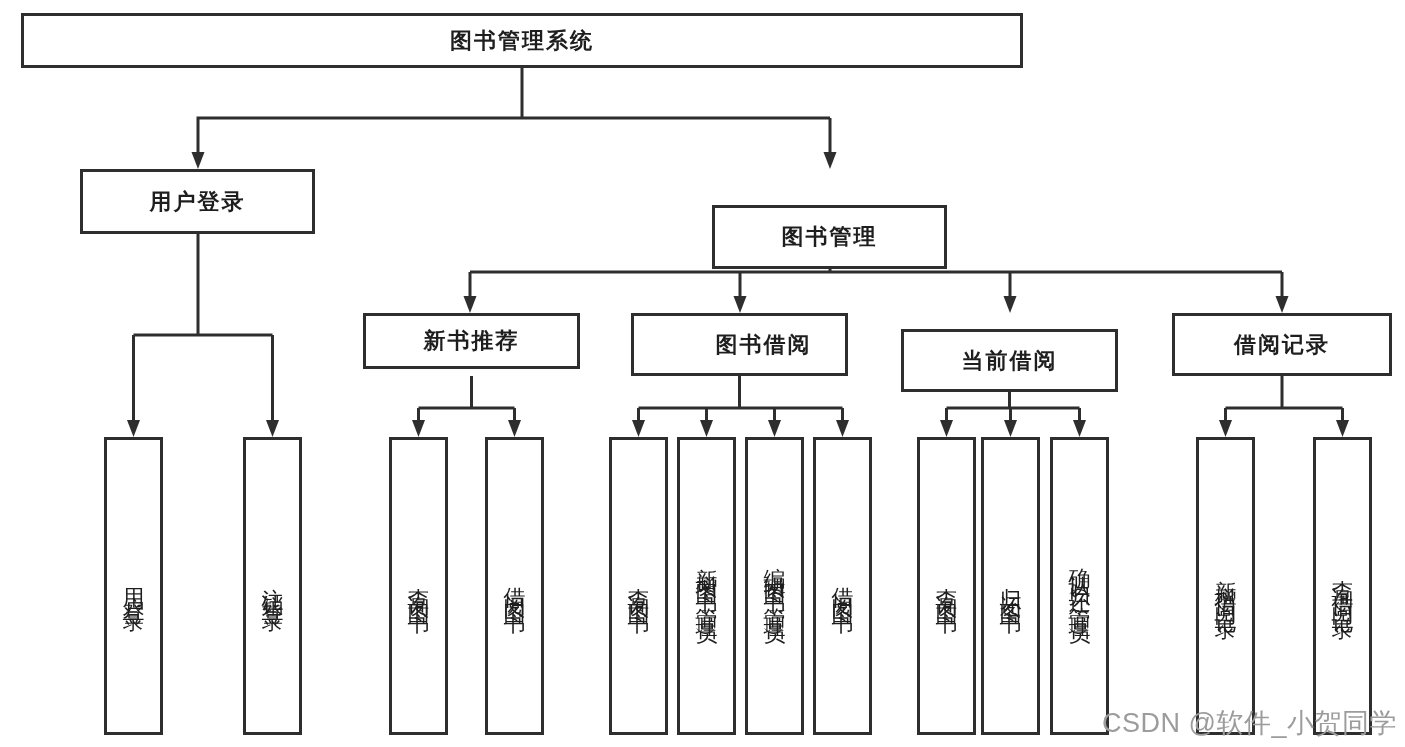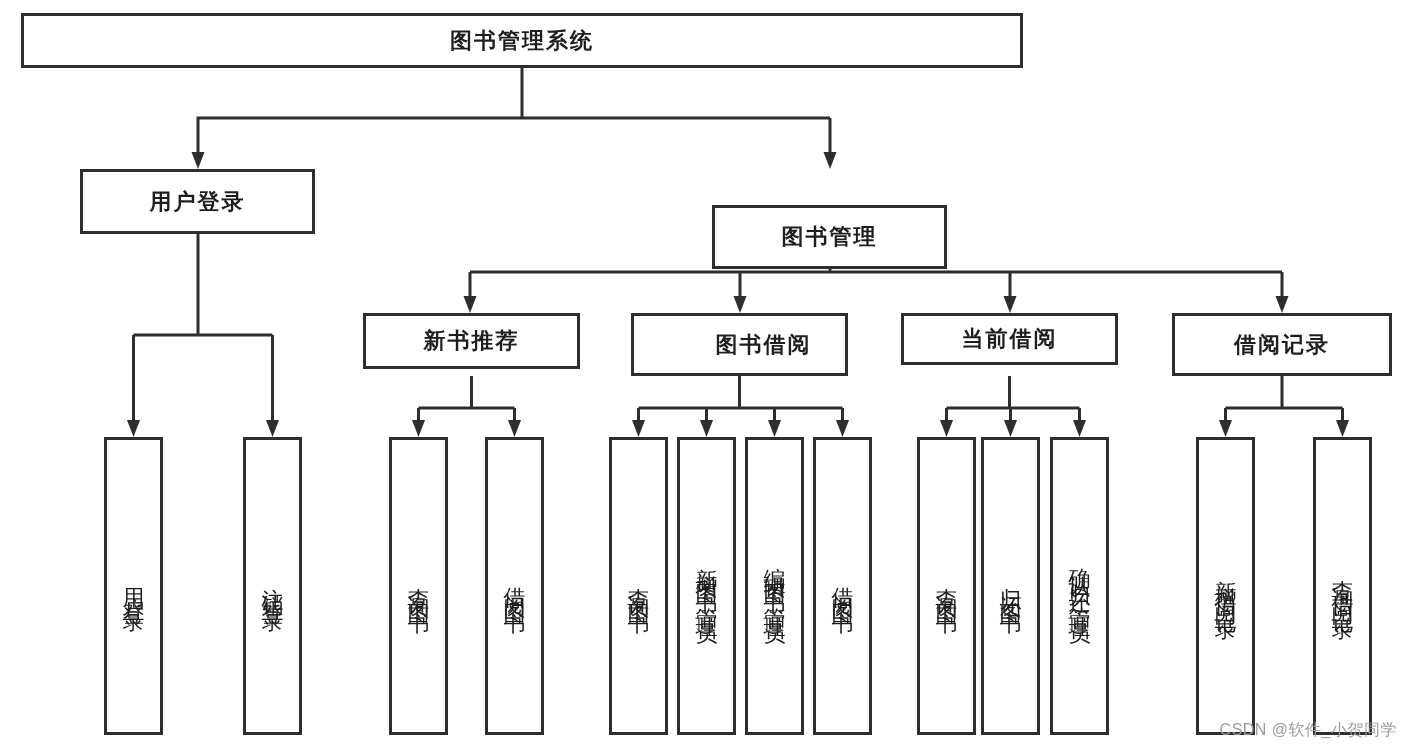--- a/index.html
+++ b/index.html
@@ -39,21 +39,21 @@
     text-orientation: mixed;
     font-size: 22px;
     letter-spacing: 8px;
     line-height: 1;
     white-space: nowrap;
   }
   .watermark {
     position: absolute;
     right: 8px;
     bottom: 6px;
-    font-size: 16px;
+    font-size: 27px;
     color: #9c9c9c;
     letter-spacing: 0.5px;
     z-index: 5;
     white-space: nowrap;
   }
 </style>
 </head>
 <body>
 
 <div class="canvas">
@@ -101,21 +101,21 @@
   <div class="node" style="left:712px; top:169px; width:235px; height:64px;margin-top:36px;">
     <span class="h-label">图书管理</span>
   </div>
 
   <div class="node" style="left:363px; top:313px; width:217px; height:56px;">
     <span class="h-label">新书推荐</span>
   </div>
   <div class="node" style="left:631px; top:313px; width:217px; height:63px;padding-left:48px;">
     <span class="h-label">图书借阅</span>
   </div>
-  <div class="node" style="left:901px; top:313px; width:217px; height:52px;align-items:center;">
+  <div class="node" style="left:901px; top:329px; width:217px; height:63px;align-items:center;">
     <span class="h-label">当前借阅</span>
   </div>
   <div class="node" style="left:1172px; top:313px; width:220px; height:63px;">
     <span class="h-label">借阅记录</span>
   </div>
 
   <div class="node leaf" style="left:104px; top:437px; width:59px; height:298px;">
     <span class="v-label">用户登录</span>
   </div>
   <div class="node leaf" style="left:243px; top:437px; width:59px; height:298px;">

